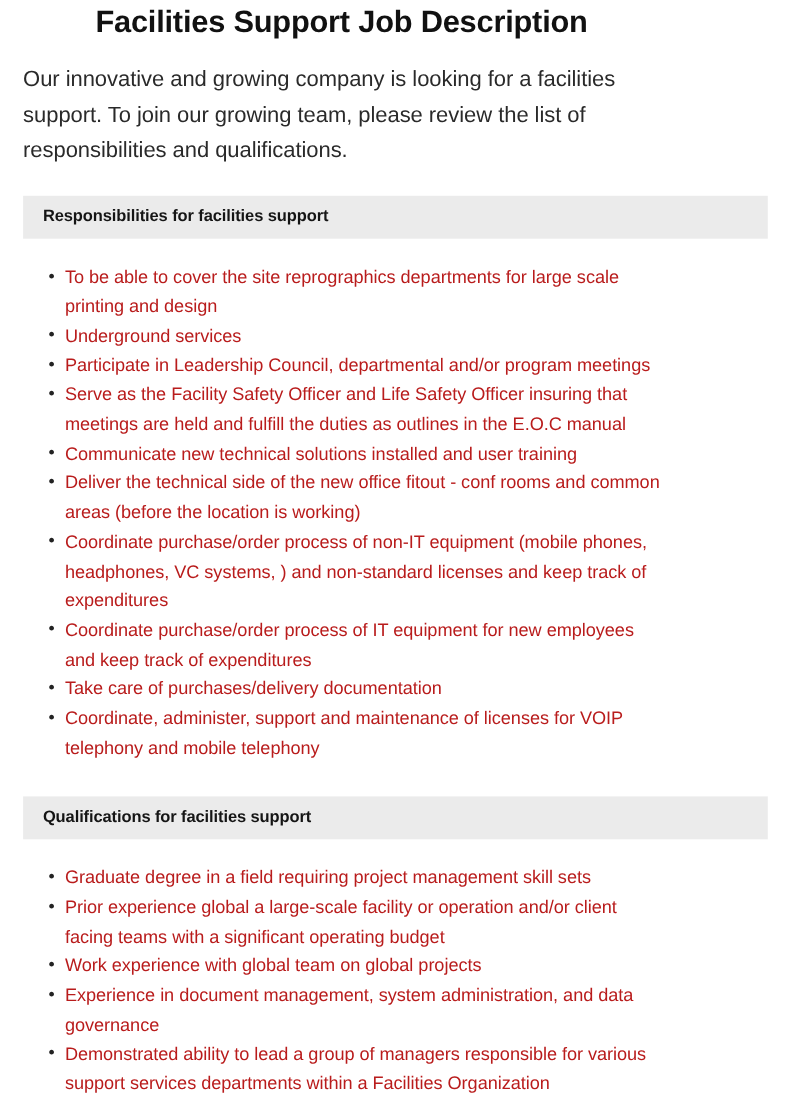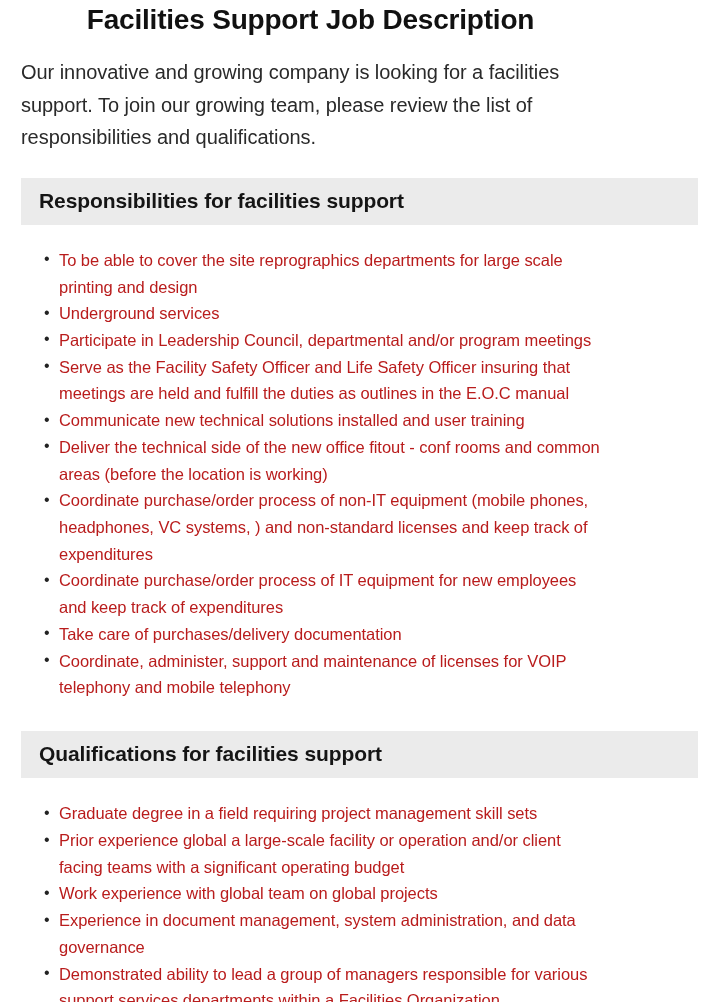--- a/index.html
+++ b/index.html
@@ -41,21 +41,21 @@
     color: #2a2a2a;
     letter-spacing: -0.05px;
   }
 
   .section {
     margin-top: 24px;
   }
 
   .section-header {
     background: #ebebeb;
-    font-size: 21px;
+    font-size: 15px;
     font-weight: bold;
     color: #151515;
     padding: 10px 0 11px 18px;
     line-height: 1.25;
     letter-spacing: -0.1px;
     width: 677px;
   }
 
   .section-list {
     list-style: none;

